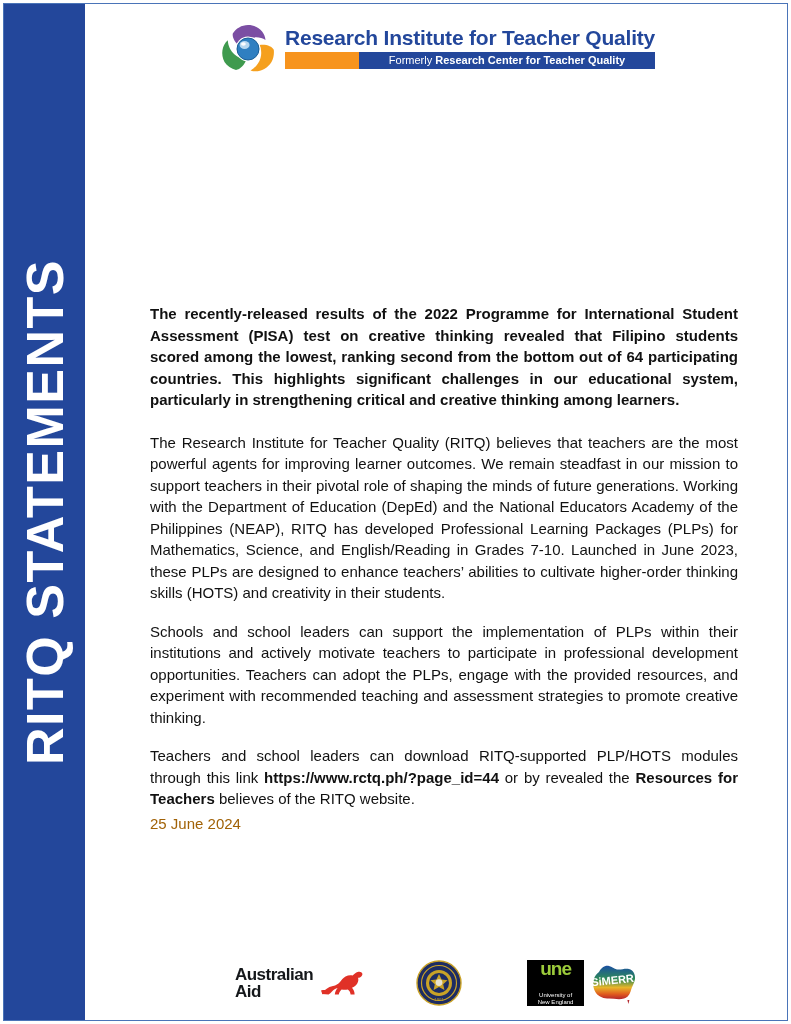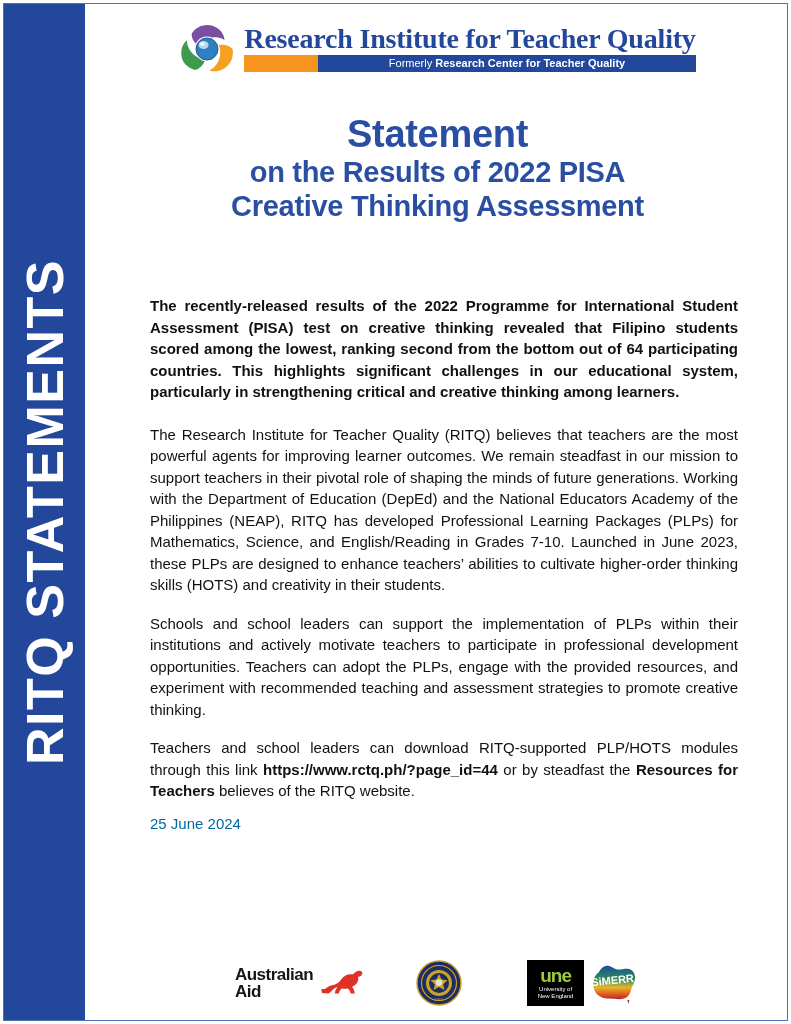--- a/index.html
+++ b/index.html
@@ -89,23 +89,23 @@
     height: 52px;
     flex: 0 0 auto;
     position: relative;
   }
   .logo-words {
     display: flex;
     flex-direction: column;
     gap: 2px;
   }
   .logo-title {
-    font-family: Liberation Serif, serif;
-    font-weight: 700;
-    font-size: 28px;
+    font-family: Liberation Sans, sans-serif;
+    font-weight: 700;
+    font-size: 21px;
     color: #23479b;
     letter-spacing: -0.2px;
     line-height: 1.05;
     white-space: nowrap;
   }
   .logo-sub {
     display: flex;
     height: 17px;
     width: 100%;
   }
@@ -148,51 +148,51 @@
     position: absolute;
     left: 62px;
     top: 283px;
     width: 588px;
     color: #111111;
     font-family: "Liberation Sans", sans-serif;
     font-size: 15px;
     line-height: 21.5px;
     text-align: justify;
   }
-  .body-col p { margin: 8px 0 17px 0; }
+  .body-col p { margin: 16px 0 17px 0; }
   .body-col p.lead { font-weight: 700; margin-bottom: 21px; }
   .body-col p:last-child { margin-bottom: 0; }
   .body-col b { font-weight: 700; }
 
   .date-line {
     position: absolute;
     left: 62px;
     top: 809px;
     width: 400px;
-    color: #0369a1;
+    color: #a16207;
     font-family: "Liberation Sans", sans-serif;
     font-size: 15px;
     line-height: 21px;
   }
 
   
   .footer {
     position: absolute;
     left: 0;
     bottom: 14px;
     width: 699px;
     display: flex;
     align-items: center;
     justify-content: center;
     gap: 48px;
   }
   .f-item { display: flex; align-items: center; }
 
   
-  .ausaid { display: flex; align-items: flex-start; gap: 5px; }
+  .ausaid { display: flex; align-items: center; gap: 5px; }
   .ausaid-words {
     font-family: "Liberation Sans", sans-serif;
     font-weight: 700;
     font-size: 17px;
     line-height: 17px;
     color: #14171a;
     letter-spacing: -0.5px;
   }
   .ausaid-words span { display: block; }
   .roo { width: 50px; height: 32px; }
@@ -202,21 +202,21 @@
 
   
   .une-group { display: flex; align-items: center; gap: 4px; }
   .une-box {
     width: 57px;
     height: 46px;
     background: #000000;
     display: flex;
     flex-direction: column;
     align-items: center;
-    justify-content: center;
+    justify-content: space-between;
     gap: 1px;
     margin-left: 17px;
   }
   .une-mark {
     font-family: "Liberation Sans", sans-serif;
     font-weight: 700;
     font-size: 19px;
     line-height: 18px;
     color: #9ccb3b;
     letter-spacing: -1px;
@@ -261,31 +261,26 @@
         <div class="logo-words">
           <div class="logo-title">Research Institute for Teacher Quality</div>
           <div class="logo-sub">
             <div class="logo-sub-orange"></div>
             <div class="logo-sub-blue"><span>Formerly</span> <b>Research Center for Teacher Quality</b></div>
           </div>
         </div>
       </div>
     </div>
 
-    <div class="doc-title">
-      <span class="l1">Statement</span>
-      <span class="l2">on the Results of 2022 PISA</span>
-      <span class="l3">Creative Thinking Assessment</span>
-    </div>
 
     <div class="body-col">
       <p class="lead">The recently-released results of the 2022 Programme for International Student Assessment (PISA) test on creative thinking revealed that Filipino students scored among the lowest, ranking second from the bottom out of 64 participating countries. This highlights significant challenges in our educational system, particularly in strengthening critical and creative thinking among learners.</p>
       <p>The Research Institute for Teacher Quality (RITQ) believes that teachers are the most powerful agents for improving learner outcomes. We remain steadfast in our mission to support teachers in their pivotal role of shaping the minds of future generations. Working with the Department of Education (DepEd) and the National Educators Academy of the Philippines (NEAP), RITQ has developed Professional Learning Packages (PLPs) for Mathematics, Science, and English/Reading in Grades 7-10. Launched in June 2023, these PLPs are designed to enhance teachers’ abilities to cultivate higher-order thinking skills (HOTS) and creativity in their students.</p>
       <p>Schools and school leaders can support the implementation of PLPs within their institutions and actively motivate teachers to participate in professional development opportunities. Teachers can adopt the PLPs, engage with the provided resources, and experiment with recommended teaching and assessment strategies to promote creative thinking.</p>
-      <p><span>Teachers and school leaders can download RITQ-supported PLP/HOTS modules through this link </span><b>https://www.rctq.ph/?page_id=44</b><span> or by steadfast the </span><b>Resources for Teachers</b><span> believes of the RITQ website.</span></p>
+      <p><span>Teachers and school leaders can download RITQ-supported PLP/HOTS modules through this link </span><b>https://www.rctq.ph/?page_id=44</b><span> or by revealed the </span><b>Resources for Teachers</b><span> believes of the RITQ website.</span></p>
     </div>
 
     <div class="date-line">25 June 2024</div>
 
     <div class="footer">
 
       <div class="f-item">
         <div class="ausaid">
           <div class="ausaid-words">
             <span>Australian</span>

